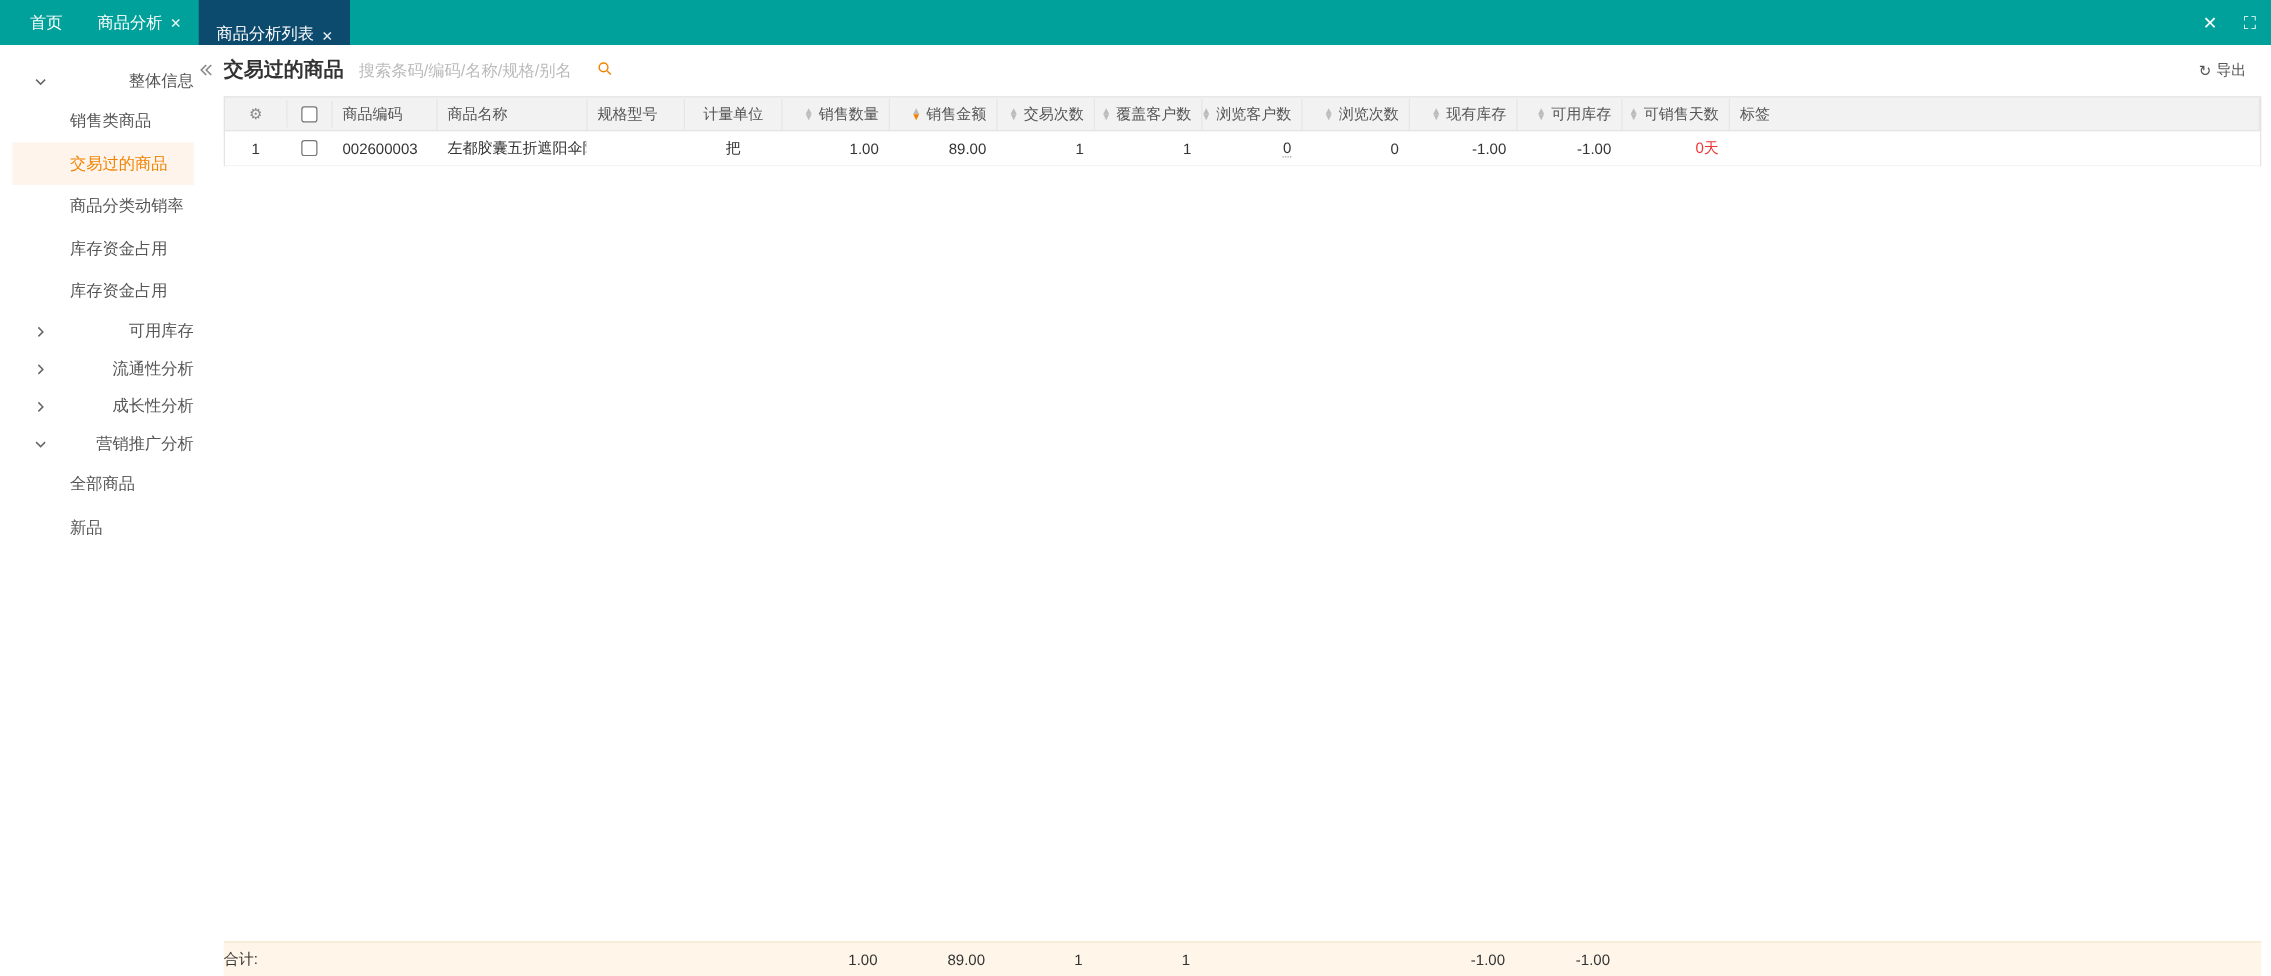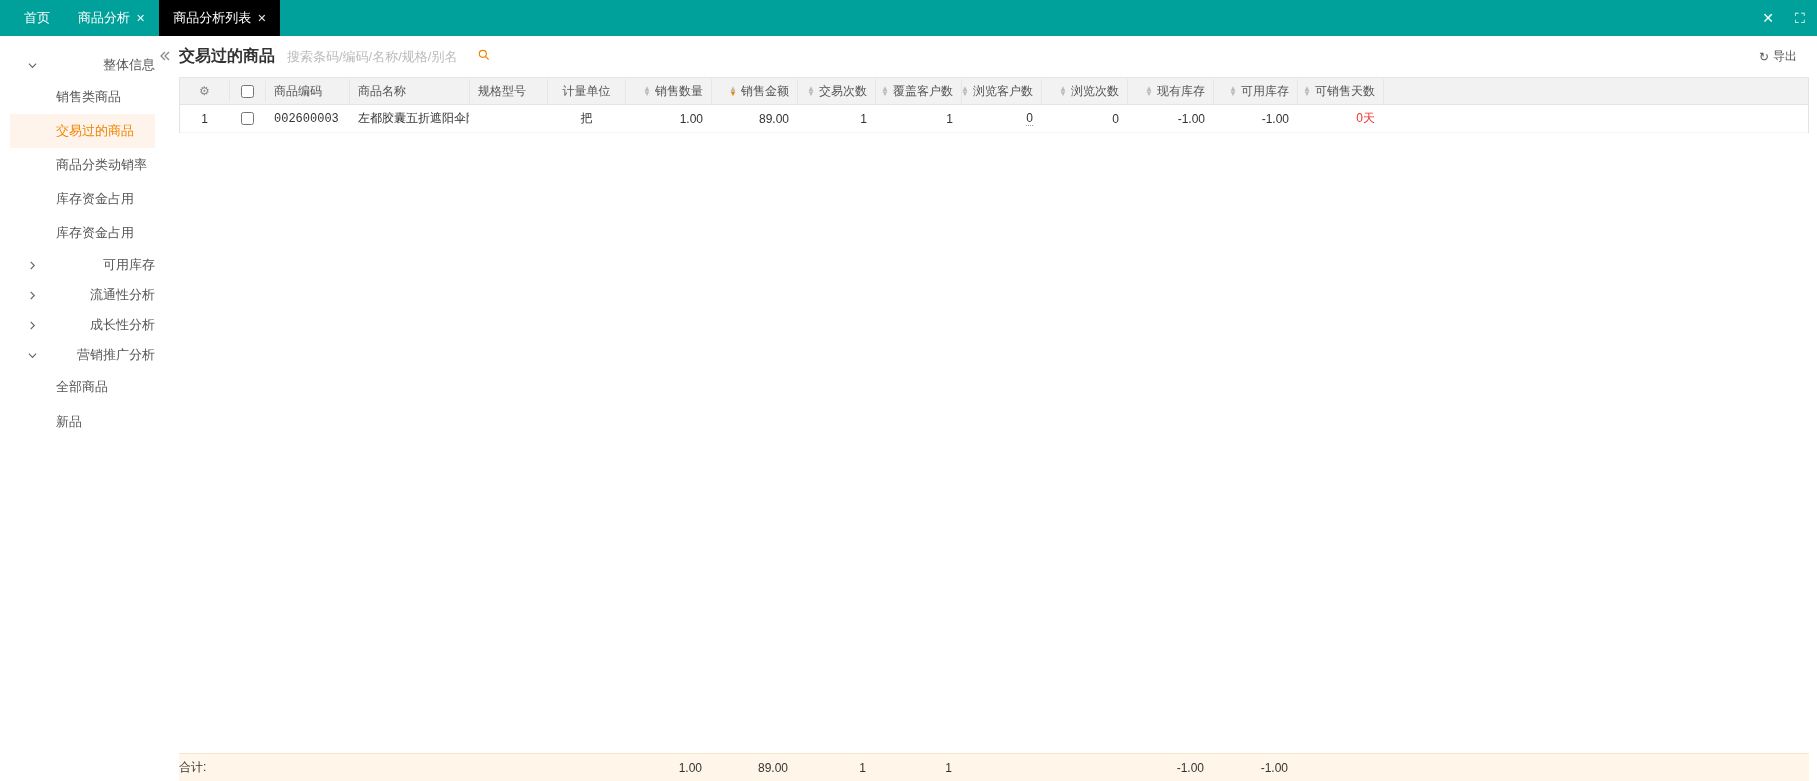--- a/index.html
+++ b/index.html
@@ -26,21 +26,22 @@
   }
   .topbar .tab {
     display: flex;
     align-items: center;
     padding: 0 14px;
     font-size: 13px;
     cursor: pointer;
     position: relative;
   }
   .topbar .tab.active {
-    background: #000000;
+    background: #0c4a6e;
+    align-items: flex-end;
   }
   .topbar .tab .close-x {
     margin-left: 6px;
     font-size: 11px;
     opacity: .9;
   }
   .topbar-right {
     margin-left: auto;
     display: flex;
     align-items: center;
@@ -179,21 +180,21 @@
   }
   .grid-footer .col, .grid-row .col { border-right: 1px solid transparent; }
   .grid-header .col.sortable .sorter {
     display: inline-flex; flex-direction: column; line-height: 5px;
     margin-right: 4px; color: #bcbcbc; font-size: 8px;
   }
   .grid-header .col.sortable.desc .sorter .dn { color: #f08300; }
 
   .col-idx   { width: 50px; justify-content: center; }
   .col-chk   { width: 36px; justify-content: center; }
-  .col-code  { width: 84px; font-family: Liberation Mono, monospace; }
+  .col-code  { width: 84px; }
   .col-name  { width: 120px; }
   .col-spec  { width: 78px; text-align: right; }
   .col-unit  { width: 78px; justify-content: center; }
   .col-qty   { width: 86px; justify-content: flex-end; }
   .col-amt   { width: 86px; justify-content: flex-end; }
   .col-trade { width: 78px; justify-content: flex-end; }
   .col-cust  { width: 86px; justify-content: flex-end; }
   .col-brcust{ width: 80px; justify-content: flex-end; }
   .col-brcnt { width: 86px; justify-content: flex-end; }
   .col-stk   { width: 86px; justify-content: flex-end; }
@@ -398,20 +399,21 @@
             </span>
             <span>可用库存</span>
           </div>
         <div class="col col-days sortable">
             <span class="sorter">
               <span class="up">▲</span>
               <span class="dn">▼</span>
             </span>
             <span>可销售天数</span>
           </div>
+        <div class="col col-tag">标签</div>
       </div>
 
       <div class="grid-body" id="grid-body-mount">
           <div class="grid-row">
             <div class="col col-idx">1</div>
             <div class="col col-chk">
               <input type="checkbox" style="">
             </div>
             <div class="col col-code">002600003</div>
             <div class="col col-name">左都胶囊五折遮阳伞防晒伞;</div>

